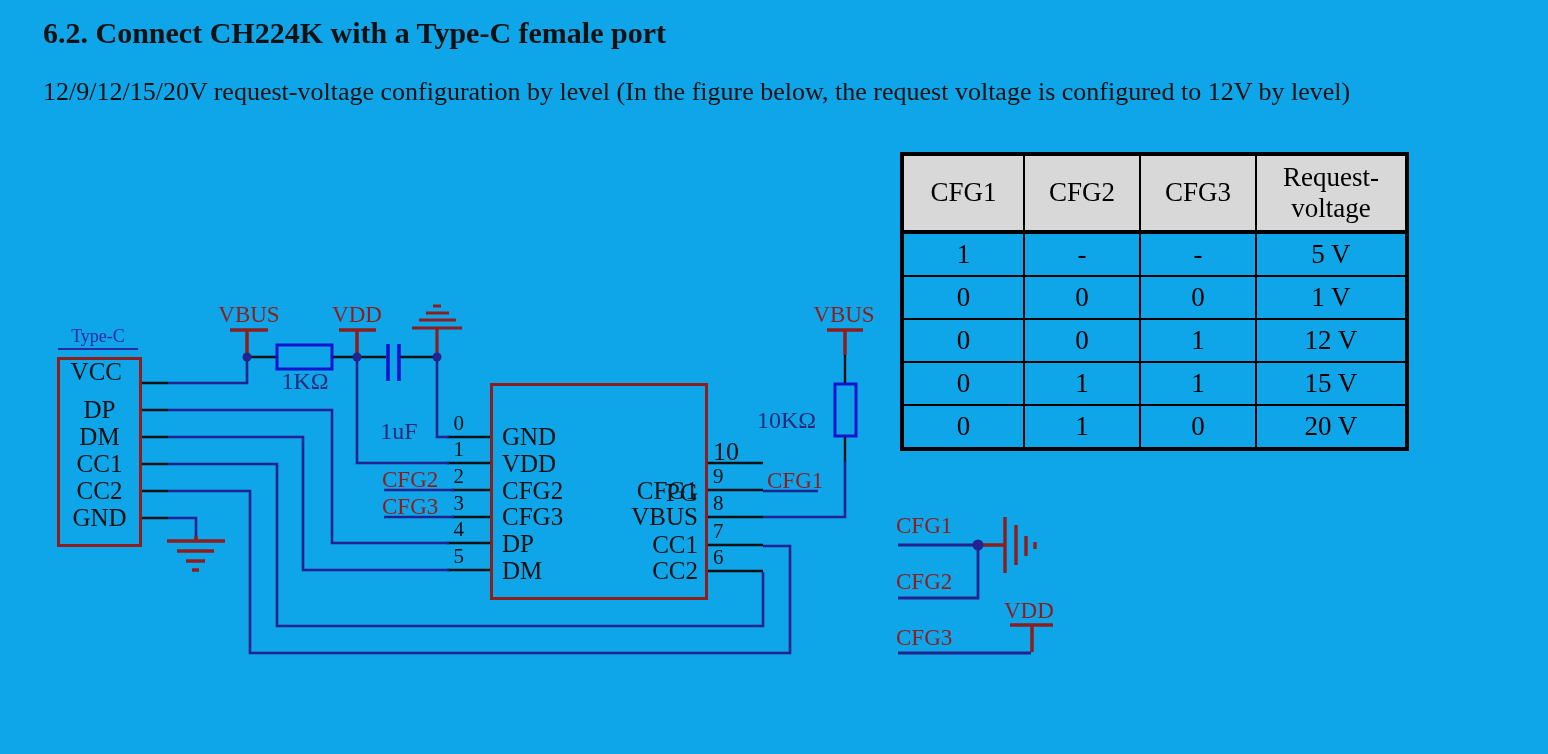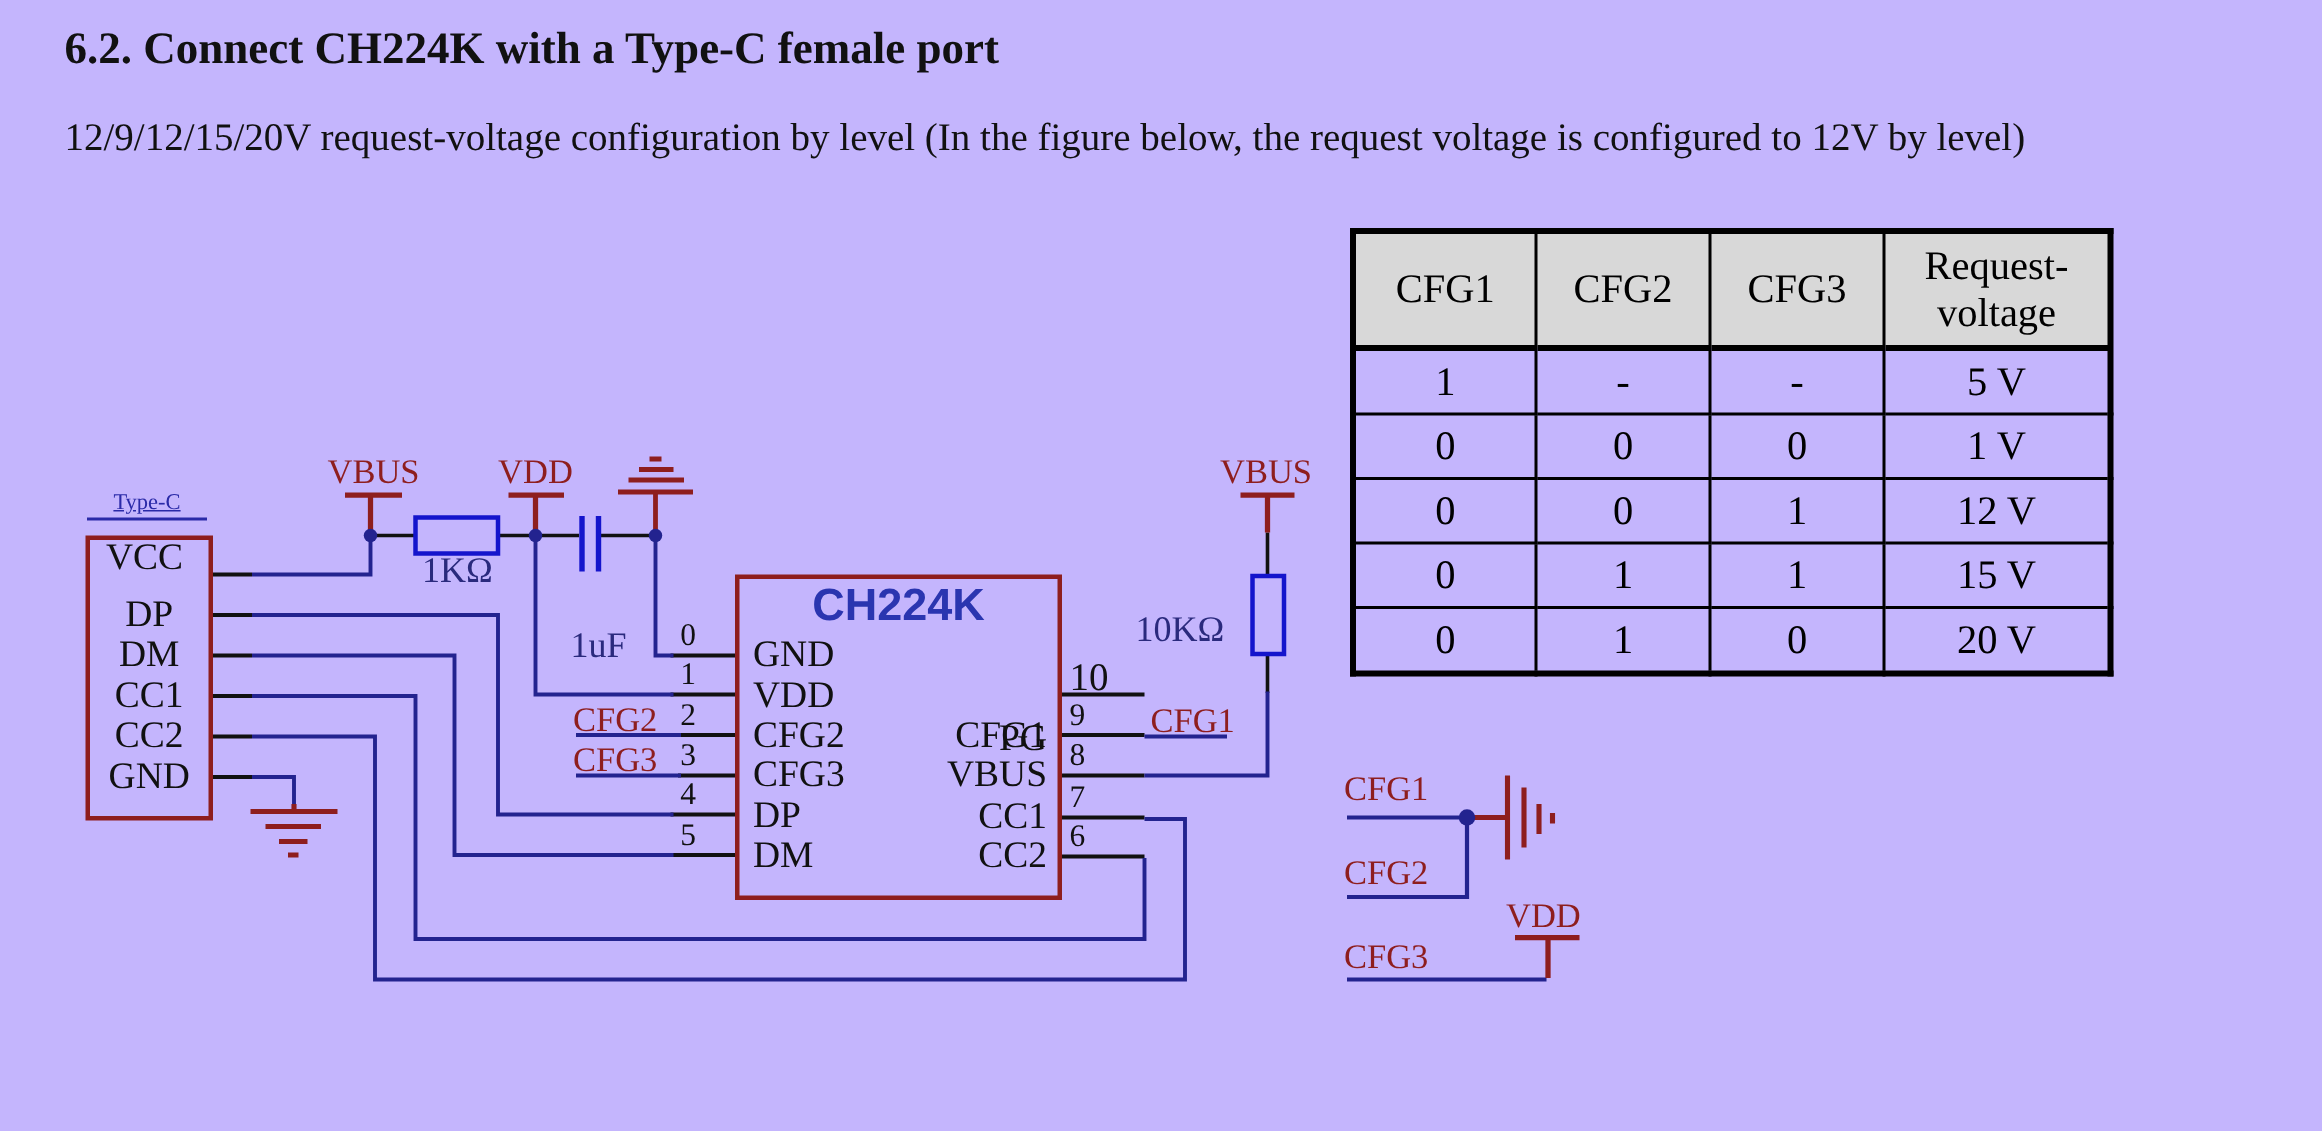--- a/index.html
+++ b/index.html
@@ -1,29 +1,29 @@
 <!DOCTYPE html>
 <html><head>
 <meta charset="utf-8">
 <style>
   html,body{margin:0;padding:0;background:#fff;}
-  .page{position:relative;width:1548px;height:754px;background:#c4b5fd;overflow:hidden;
+  .page{position:relative;width:1548px;height:754px;background:#0ea5e9;overflow:hidden;
         font-family:"Liberation Serif",serif;color:#111;}
   .page h1{position:absolute;left:43px;top:16px;margin:0;font-size:30px;font-weight:bold;
            font-family:"Liberation Serif",serif;white-space:nowrap;}
   .intro{position:absolute;left:43px;top:72px;width:1410px;margin:0;font-size:26px;line-height:1.5;}
   .schematic-svg{position:absolute;left:0;top:0;}
   .lbl{position:absolute;font-family:"Liberation Serif",serif;white-space:nowrap;font-size:23px;line-height:1.1;}
   .red{color:#8e1e1e;}
   .navyTxt{color:#2a2a7d;font-size:24px;}
   .ctr{text-align:center;}
   .typec-box{position:absolute;left:57px;top:357px;width:85px;height:190px;
              border:3px solid #8e1e1e;box-sizing:border-box;background:transparent;}
-  .typec-title{left:58px;top:327px;width:80px;text-align:center;font-size:15px;color:#2a2aa8;
-               border-bottom:2px solid #2a2aa8;padding-bottom:1px;text-decoration:underline;}
+  .typec-title{left:58px;top:327px;width:80px;text-align:center;font-size:18px;color:#2a2aa8;
+               border-bottom:2px solid #2a2aa8;padding-bottom:1px;}
   .chip-box{position:absolute;left:490px;top:383px;width:218px;height:217px;
             border:3px solid #8e1e1e;box-sizing:border-box;background:transparent;}
   .chip-title{left:490px;top:387px;width:218px;text-align:center;
               font-family:"Liberation Sans",sans-serif;font-weight:bold;font-size:30px;color:#2a35b0;}
   .cfg-table{position:absolute;left:900px;top:152px;border-collapse:collapse;
              border:4px solid #000;font-family:"Liberation Serif",serif;font-size:27px;color:#000;}
   .cfg-table th,.cfg-table td{border:2px solid #000;text-align:center;vertical-align:middle;padding:0 4px;}
   .cfg-table thead th{background:#d8d8d8;font-weight:normal;height:74px;border-bottom:4px solid #000;line-height:1.15;}
   .cfg-table tbody td{height:41px;}
 </style>
@@ -80,21 +80,20 @@
   <div id="typec-pins">
       <div class="lbl" style="left: 57px; top: 358px; width: 65px; text-align: right; font-size: 25px;">VCC</div>
       <div class="lbl" style="left: 57px; top: 396px; width: 85px; text-align: center; font-size: 25px;">DP</div>
       <div class="lbl" style="left: 57px; top: 423px; width: 85px; text-align: center; font-size: 25px;">DM</div>
       <div class="lbl" style="left: 57px; top: 450px; width: 85px; text-align: center; font-size: 25px;">CC1</div>
       <div class="lbl" style="left: 57px; top: 477px; width: 85px; text-align: center; font-size: 25px;">CC2</div>
       <div class="lbl" style="left: 57px; top: 504px; width: 85px; text-align: center; font-size: 25px;">GND</div>
     </div>
 
   <div class="chip-box"></div>
-  <div class="lbl chip-title">CH224K</div>
   <div id="chip-pins">
       <div class="lbl" style="left: 502px; top: 423px; font-size: 25px;">GND</div>
       <div class="lbl" style="left: 430px; top: 412px; width: 34px; text-align: right; font-size: 21px;">0</div>
       <div class="lbl" style="left: 502px; top: 450px; font-size: 25px;">VDD</div>
       <div class="lbl" style="left: 430px; top: 438px; width: 34px; text-align: right; font-size: 21px;">1</div>
       <div class="lbl" style="left: 502px; top: 477px; font-size: 25px;">CFG2</div>
       <div class="lbl" style="left: 430px; top: 465px; width: 34px; text-align: right; font-size: 21px;">2</div>
       <div class="lbl" style="left: 502px; top: 503px; font-size: 25px;">CFG3</div>
       <div class="lbl" style="left: 430px; top: 492px; width: 34px; text-align: right; font-size: 21px;">3</div>
       <div class="lbl" style="left: 502px; top: 530px; font-size: 25px;">DP</div>

